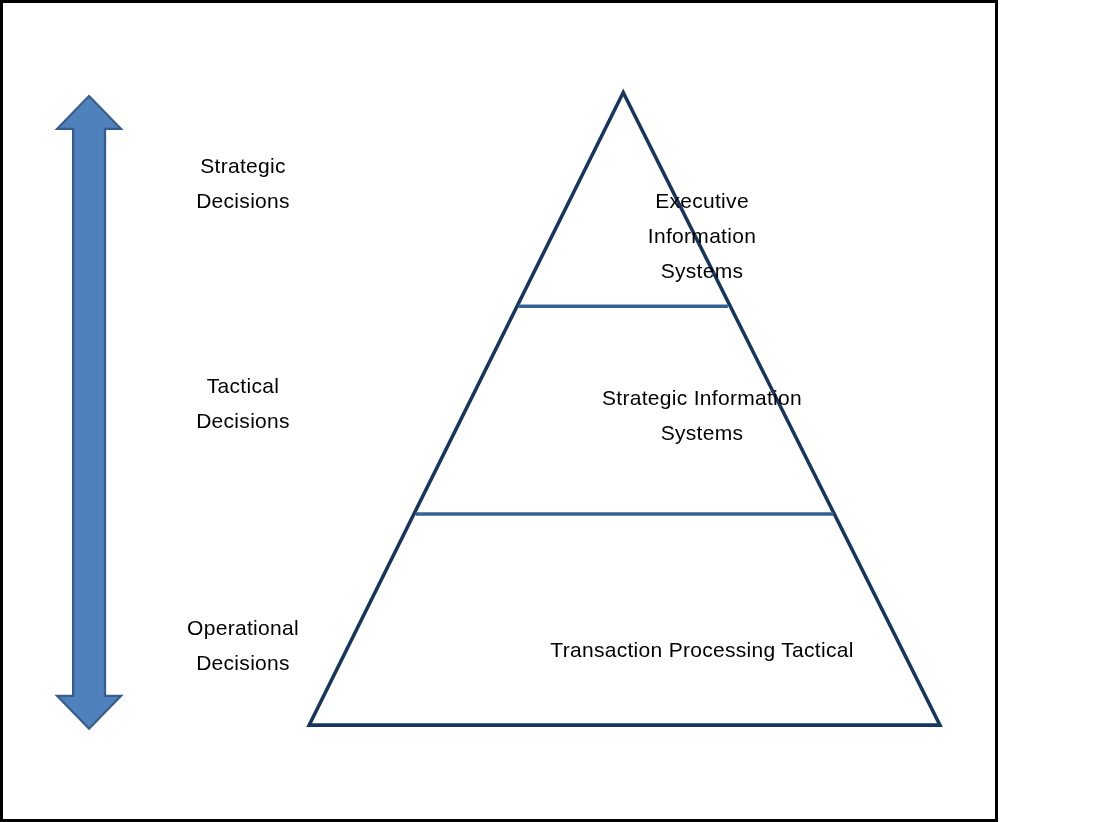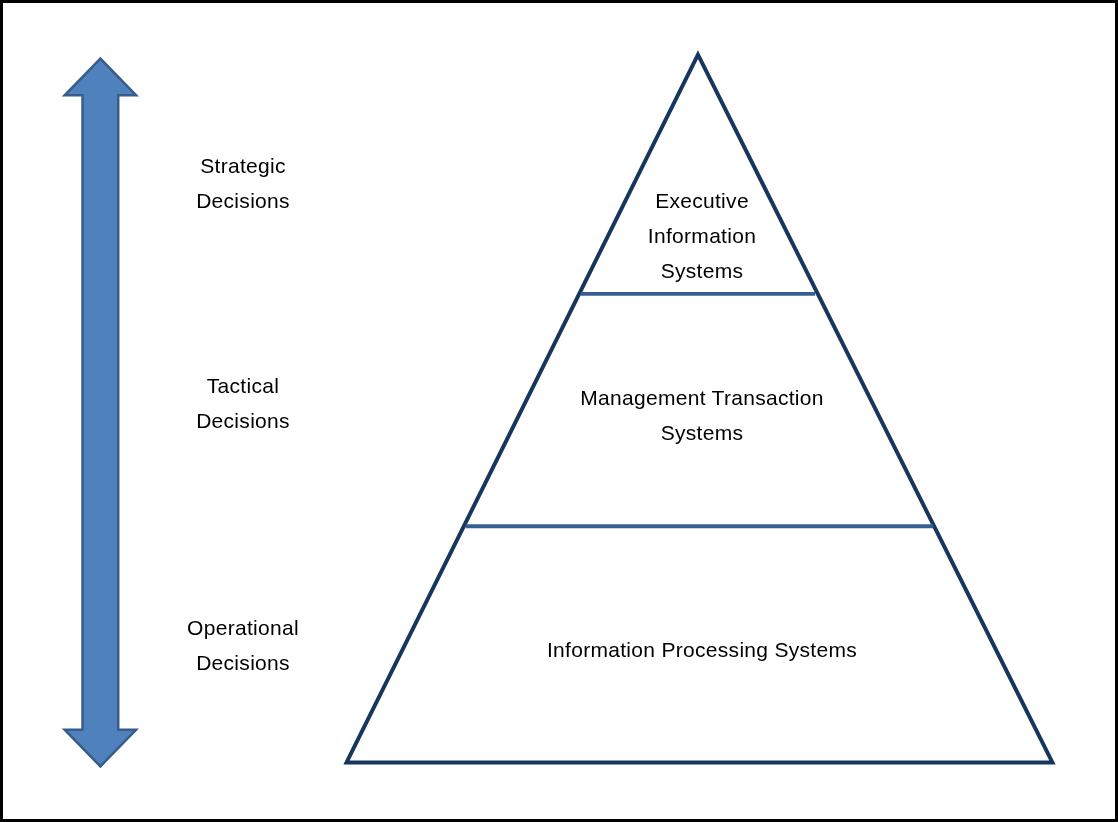--- a/index.html
+++ b/index.html
@@ -3,21 +3,21 @@
 <meta charset="utf-8">
 <style>
   html, body {
     margin: 0;
     padding: 0;
     background: #ffffff;
     font-family: "Liberation Sans", "DejaVu Sans", sans-serif;
   }
   .frame {
     position: relative;
-    width: 1118px;
+    width: 998px;
     height: 822px;
     box-sizing: border-box;
     border: 3px solid #000000;
     background: #ffffff;
     overflow: hidden;
   }
   .diagram-svg {
     position: absolute;
     top: 0;
     left: 0;
@@ -65,16 +65,16 @@
     <span>Strategic Decisions</span>
   </div>
   <div class="label lbl-tactical">
     <span>Tactical Decisions</span>
   </div>
   <div class="label lbl-eis">Executive Information Systems</div>
 
   <div class="label lbl-operational">
     <span>Operational Decisions</span>
   </div>
-  <div class="label lbl-mis">Management Transaction Systems</div>
-  <div class="label lbl-tps">Information Processing Systems</div>
+  <div class="label lbl-mis">Strategic Information Systems</div>
+  <div class="label lbl-tps">Transaction Processing Tactical</div>
 
 </div>
 
 </body></html>

